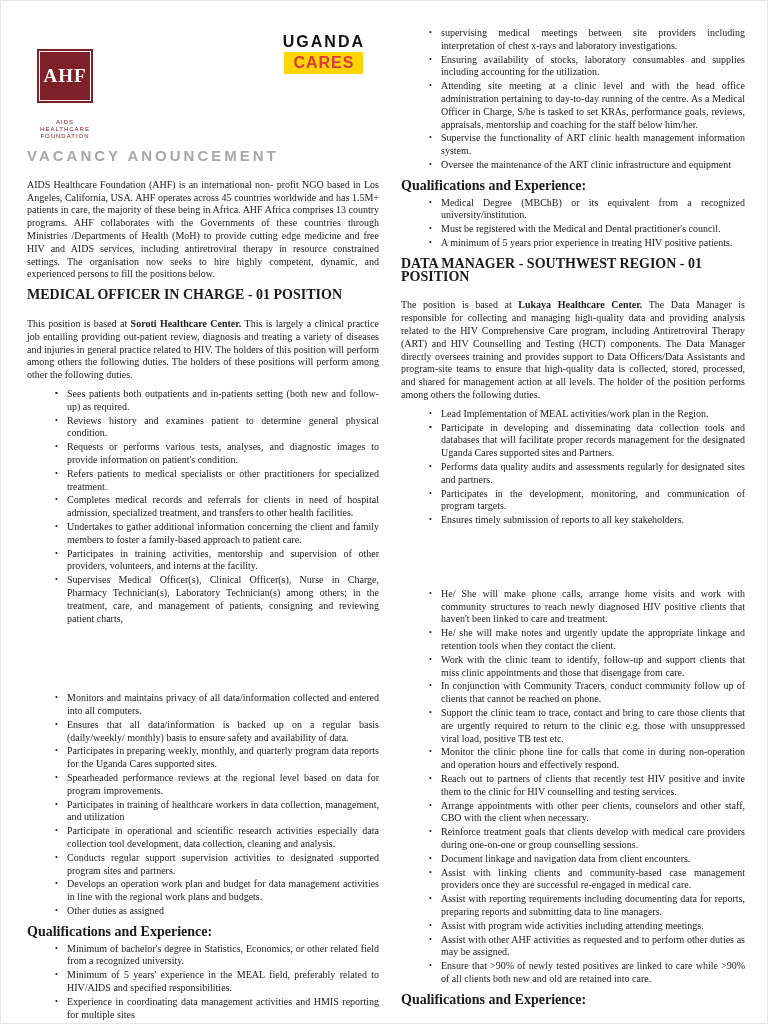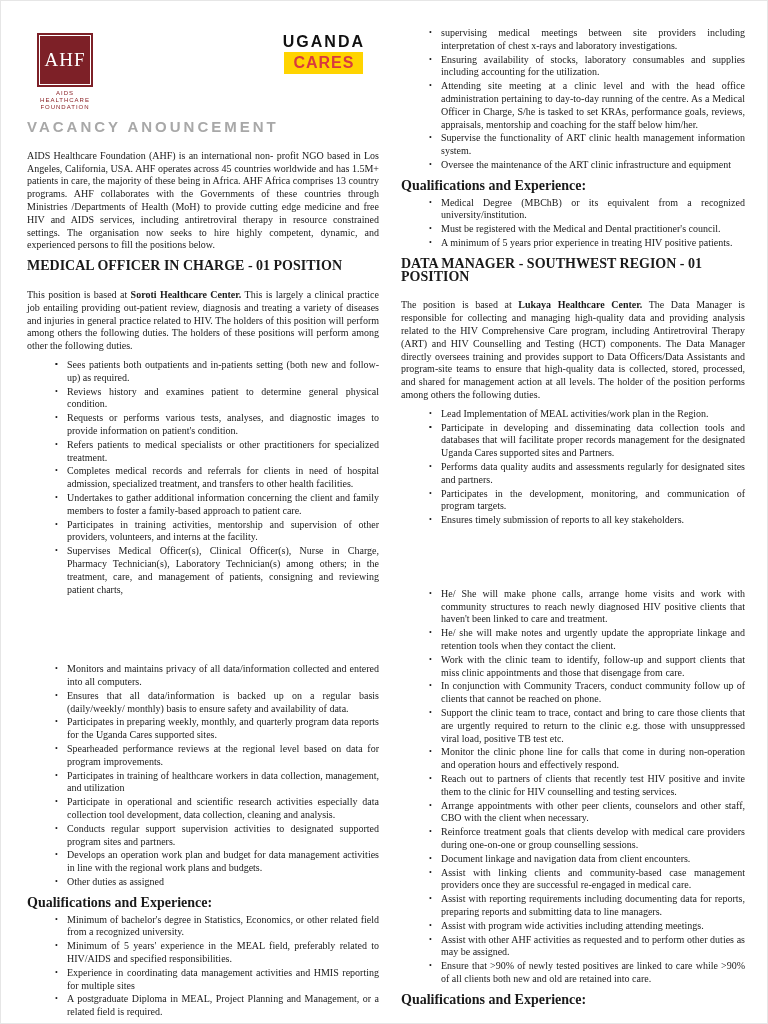--- a/index.html
+++ b/index.html
@@ -14,23 +14,23 @@
     font-family:"Liberation Serif","DejaVu Serif",serif;
     font-size:10px;line-height:12.8px;color:#1a1a1a;
   }
   .cols{display:flex;gap:22px;padding:26px 22px 0 26px;}
   .col-left{width:352px;flex:none;}
   .col-right{flex:1;min-width:0;}
   
   .logo-row{display:flex;justify-content:space-between;align-items:flex-start;padding:6px 14px 0 10px;}
   .ahf-logo{width:56px;text-align:center;}
   .ahf-box{
-    width:52px;height:50px;margin:0 auto;background:#7d2027;color:#ffffff;
+    width:52px;height:50px;margin:16px auto;background:#7d2027;color:#ffffff;
     display:flex;align-items:center;justify-content:center;
-    font-family:"Liberation Serif",serif;font-weight:normal;font-size:19px;letter-spacing:1px;
+    font-family:"Liberation Serif",serif;font-weight:bold;font-size:19px;letter-spacing:1px;
     border:2px solid #7d2027;box-shadow:inset 0 0 0 1px #ffffff;
   }
   .ahf-sub{margin-top:3px;color:#8a1f24;font-family:"Liberation Sans",sans-serif;
     font-size:6px;line-height:7px;letter-spacing:1px;white-space:pre-line;}
   .uc-logo{text-align:center;margin-top:0;}
   .uc-uganda{font-family:"Liberation Sans",sans-serif;font-weight:bold;color:#111111;
     font-size:16px;line-height:17px;letter-spacing:2px;}
   .uc-cares{display:inline-block;background:#ffd400;color:#d93a3e;
     font-family:"Liberation Sans",sans-serif;font-weight:bold;font-size:16px;
     line-height:18px;padding:2px 9px;margin-top:2px;letter-spacing:1px;}

